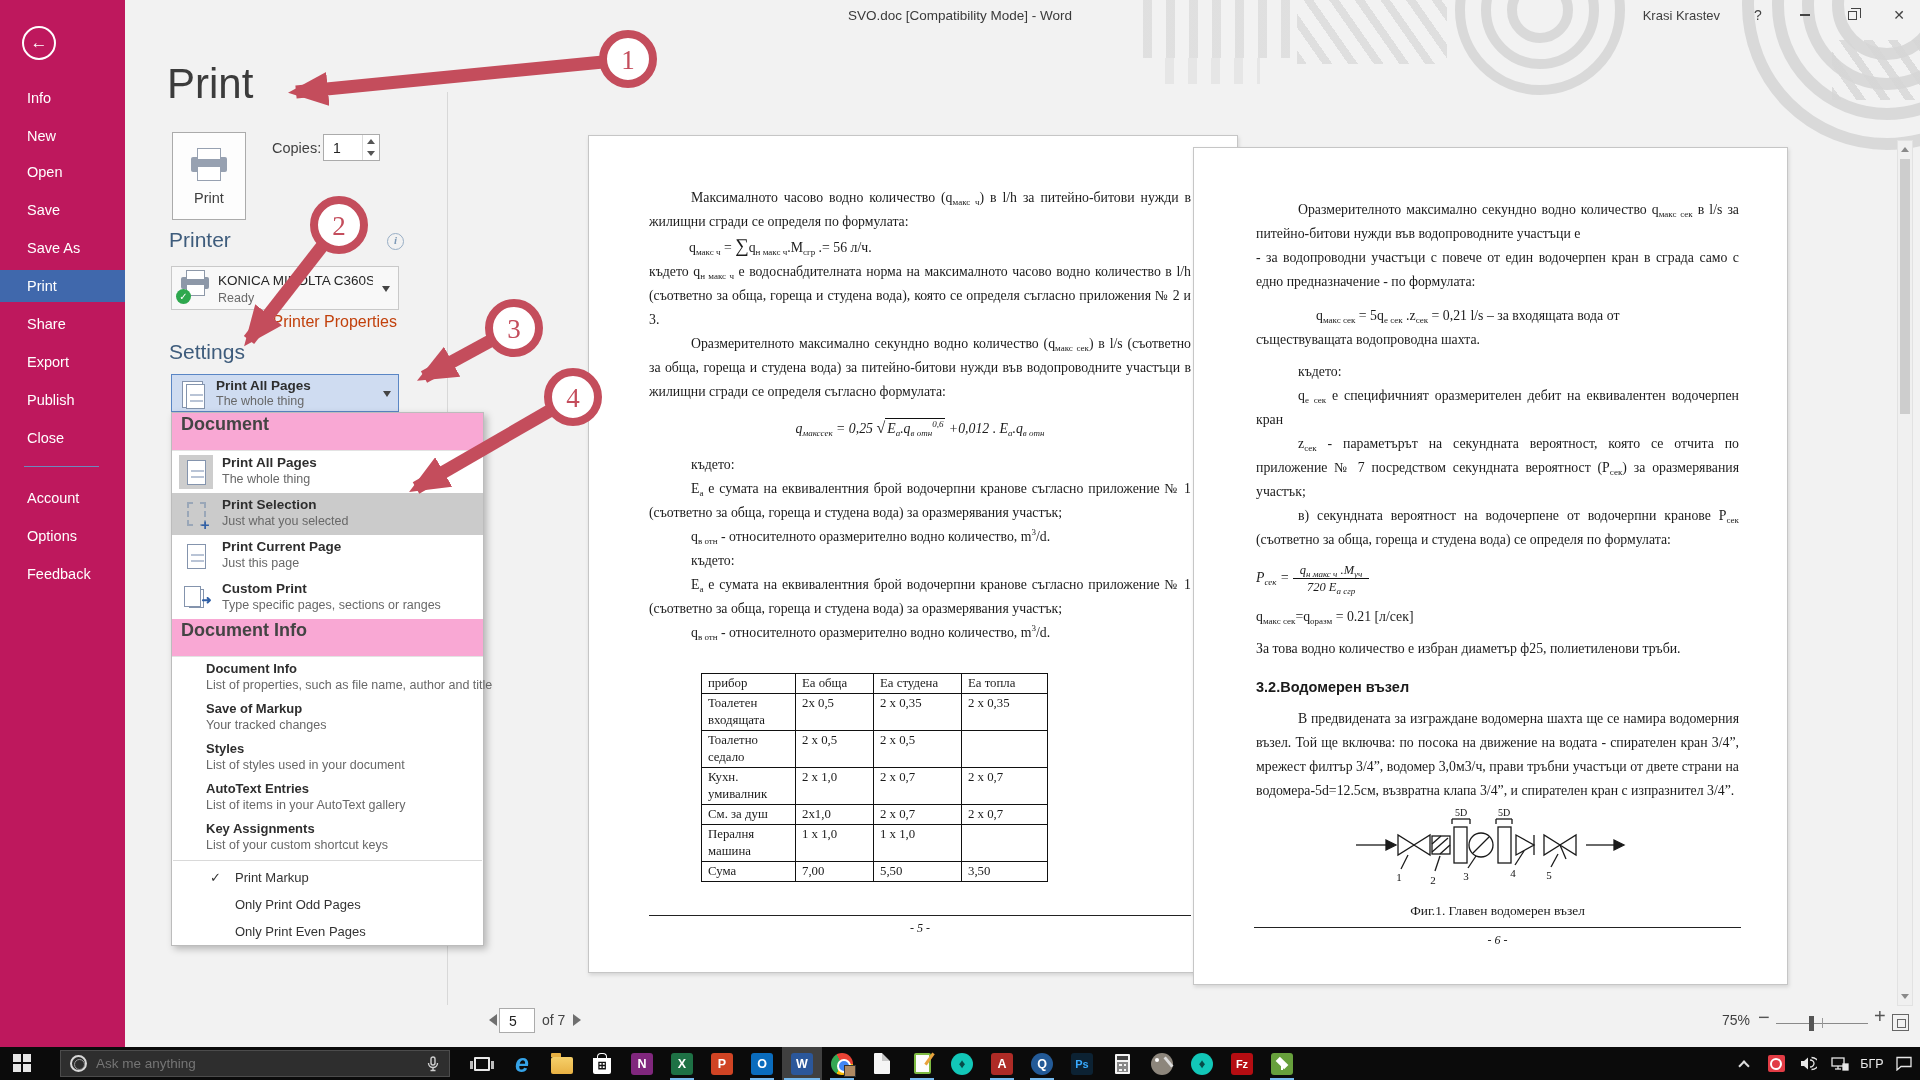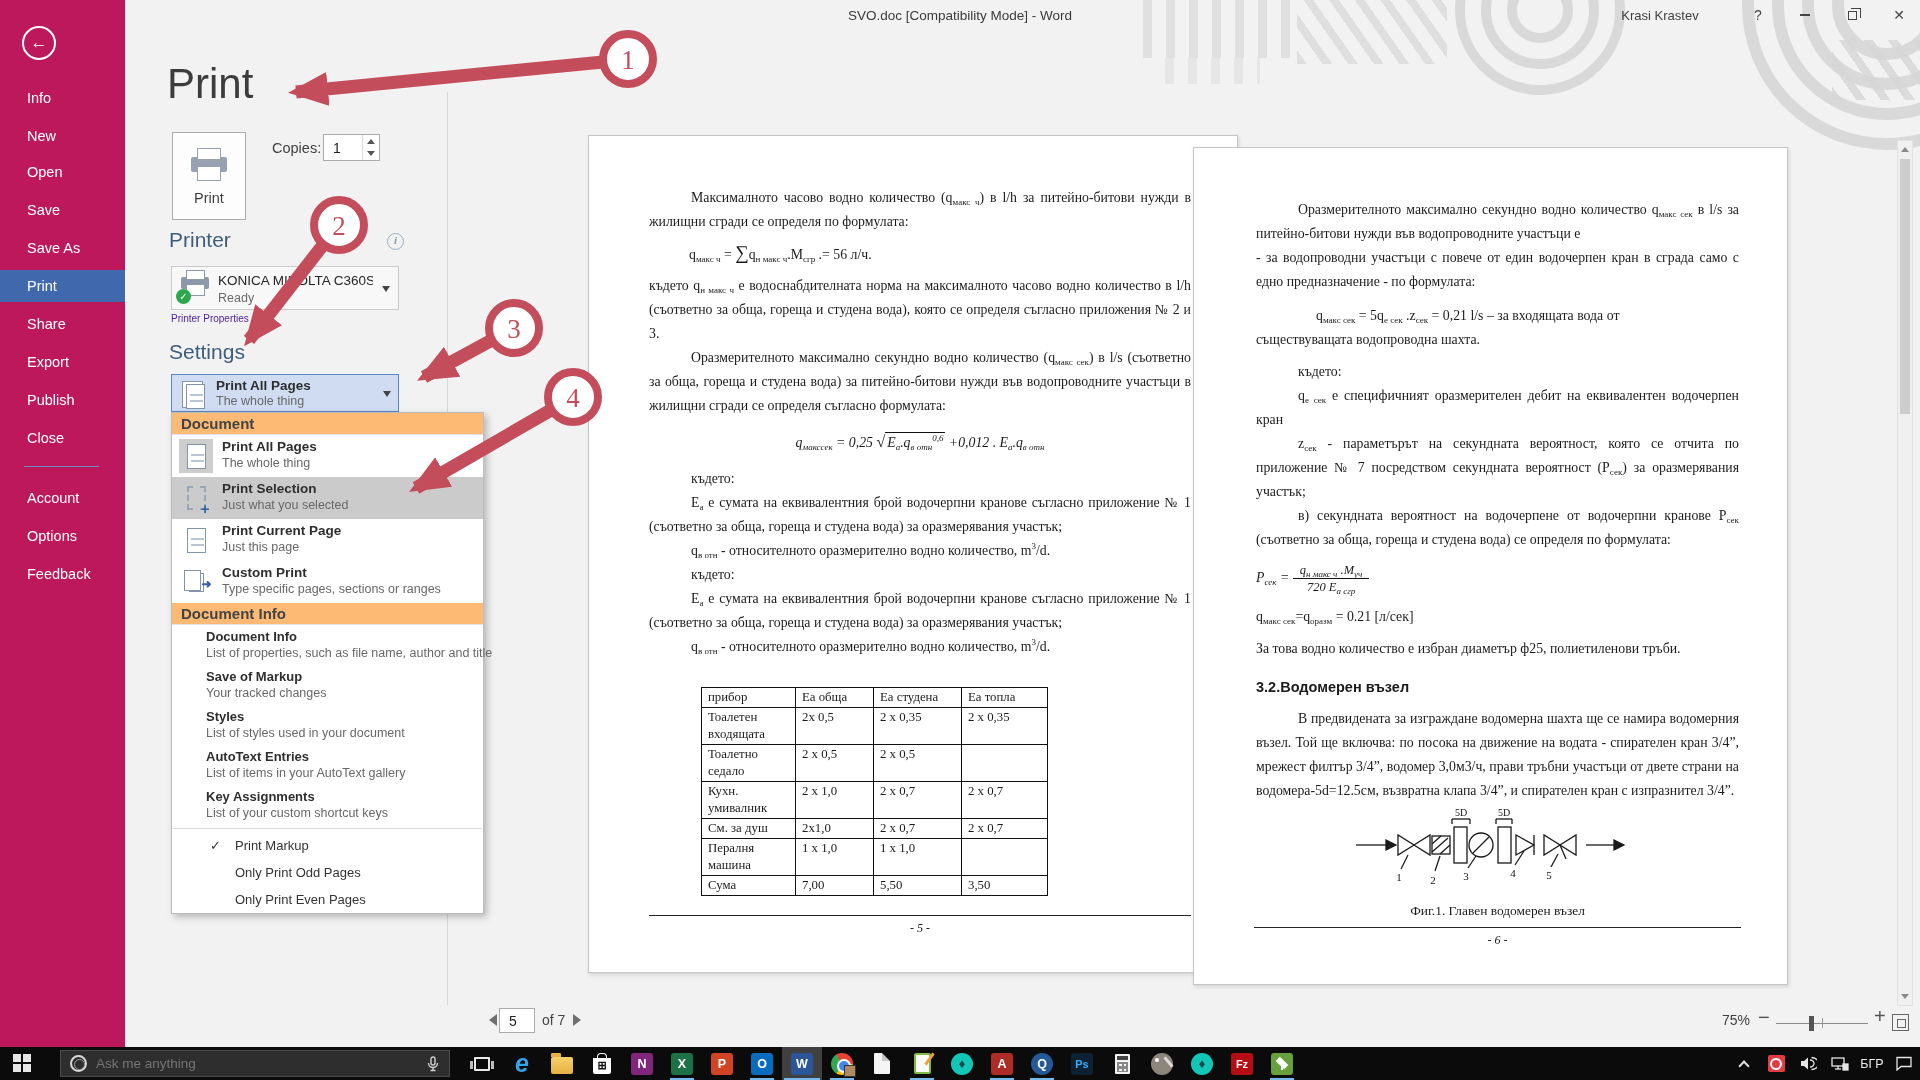--- a/index.html
+++ b/index.html
@@ -10,21 +10,21 @@
   
   .decor{position:absolute;z-index:1;pointer-events:none}
   .d-bars{left:1143px;top:0;width:152px;height:58px;background:repeating-linear-gradient(90deg,#dbdbdb 0 9px,transparent 9px 23px);opacity:.8}
   .d-bars2{left:1165px;top:58px;width:95px;height:26px;background:repeating-linear-gradient(90deg,#dedede 0 9px,transparent 9px 23px);opacity:.6}
   .d-stripes{left:1297px;top:-8px;width:150px;height:72px;background:repeating-linear-gradient(55deg,#dadada 0 8px,transparent 8px 21px);opacity:.8}
   .ring{position:absolute;border-radius:50%;border:10px solid #d9d9d9}
   .d-stripes2{left:1832px;top:40px;width:90px;height:60px;background:repeating-linear-gradient(55deg,#d6d6d6 0 8px,transparent 8px 20px);opacity:.8}
 
   
   .tb-title{left:0;right:0;top:8px;text-align:center;font-size:13.5px;color:#3a3a3a;z-index:3}
-  .tb-user{left:1600px;top:8px;width:120px;text-align:center;font-size:13px;color:#3f3f3f;z-index:3}
+  .tb-user{left:1600px;top:8px;width:120px;text-align:right;font-size:13px;color:#3f3f3f;z-index:3}
   .wbtn{top:0;width:42px;height:30px;display:flex;align-items:center;justify-content:center;color:#444;font-size:14px;z-index:3;cursor:default}
   .wb-help{left:1737px}.wb-min{left:1784px}.wb-max{left:1831px}.wb-close{left:1878px}
   .min-glyph{width:10px;border-bottom:2px solid #444}
   .max-glyph{width:9px;height:9px;border:1px solid #444;position:relative;background:#f2f2f2}
   .max-glyph::before{content:"";position:absolute;left:2px;top:-4px;width:9px;height:9px;border:1px solid #444;border-bottom:none;border-left:none}
 
   
   .sidebar{left:0;top:0;width:125px;height:1047px;background:#be185d;z-index:6}
   .back-btn{position:absolute;left:22px;top:26px;width:34px;height:34px;border:2px solid #fff;border-radius:50%;color:#fff;display:flex;align-items:center;justify-content:center}
   .back-btn::after{content:"←";font-size:17px}
@@ -54,31 +54,31 @@
   .printer-box{left:171px;top:266px;width:228px;height:44px;border:1px solid #c9c9c9;background:#f8f8f8;z-index:7}
   .pr-ico{position:absolute;left:9px;top:10px;width:28px;height:12px;background:#8d98a8;border-radius:2px}
   .pr-ico::before{content:"";position:absolute;left:5px;top:-7px;width:17px;height:8px;background:#fff;border:1px solid #8d98a8}
   .pr-ico::after{content:"";position:absolute;left:5px;top:7px;width:17px;height:10px;background:#fff;border:1px solid #8d98a8}
   .pr-chk{position:absolute;left:4px;top:22px;width:15px;height:15px;border-radius:50%;background:#2ea84e;color:#fff;font-size:10px;line-height:15px;text-align:center}
   .pr-chk::after{content:"✓"}
   .pr-name{position:absolute;left:46px;top:6px;width:155px;font-size:13.5px;color:#262626;white-space:nowrap;overflow:hidden}
   .pr-status{position:absolute;left:46px;top:24px;font-size:12.5px;color:#6a6a6a}
   .caret{border:4.5px solid transparent;border-top:6px solid #444}
   .pr-caret{position:absolute;right:8px;top:19px}
-  .pp-link{left:171px;top:313px;width:226px;text-align:left;font-size:10px;color:#4c1d95;z-index:7;cursor:pointer}
+  .pp-link{left:171px;top:313px;width:226px;text-align:right;font-size:16px;color:#c2410c;z-index:7;cursor:pointer}
 
   
   .set-btn{left:171px;top:374px;width:228px;height:38px;background:#cfdcf1;border:1px solid #5a86c5;z-index:21}
   .set-btn .m-t{left:44px;top:3px}
   .set-btn .m-s{left:44px;top:19px}
   .sb-caret{position:absolute;right:7px;top:16px}
 
   
   .menu{left:171px;top:412px;width:313px;background:#fff;border:1px solid #bcbcbc;box-shadow:3px 3px 7px rgba(0,0,0,.25);z-index:22}
-  .m-head{height:22px;line-height:22px;background:#fdba74;border-bottom:1px solid #e3e3e3;padding-left:9px;font-size:15px;font-weight:bold;color:#444}
+  .m-head{height:38px;line-height:22px;background:#f9a8d4;border-bottom:1px solid #e3e3e3;padding-left:9px;font-size:18px;font-weight:bold;color:#444}
   .m-item{height:42px;position:relative;cursor:default}
   .m-item.sel-row{background:#cbcbcb}
   .m-ic{position:absolute;left:7px;top:4px;width:34px;height:34px;display:flex;align-items:center;justify-content:center}
   .ic-sel-bg{background:#cdcdcd}
   .m-t{position:absolute;left:50px;top:4px;font-size:13.5px;font-weight:bold;color:#2e2e2e;white-space:nowrap}
   .m-s{position:absolute;left:50px;top:21px;font-size:12.5px;color:#686868;white-space:nowrap}
   .ic-pages{width:19px;height:25px;background:#fff;border:1px solid #8494ad;position:relative;background-image:repeating-linear-gradient(#fff 0 4px,#b9c4d6 4px 6px);background-position:3px 5px;background-size:13px 15px;background-repeat:no-repeat}
   .ic-pages::before{content:"";position:absolute;left:-5px;top:-4px;width:19px;height:25px;border:1px solid #8494ad;background:#fff;z-index:-1}
   .ic-selpage{width:19px;height:24px;border:2px dashed #9aa7b8;position:relative}
   .ic-selpage::after{content:"+";position:absolute;right:-6px;bottom:-9px;color:#2f5fa6;font-weight:bold;font-size:15px}
@@ -95,21 +95,21 @@
 
   
   .vline{left:447px;top:92px;width:1px;height:913px;background:#d8d8d8;z-index:2}
   .page{background:#fff;border:1px solid #c6c6c6;box-shadow:1px 2px 4px rgba(0,0,0,.13);z-index:5}
   .page5{left:588px;top:135px;width:650px;height:838px}
   .page6{left:1193px;top:147px;width:595px;height:838px}
   .ptx{position:absolute;left:60px;right:46px;top:50px;bottom:66px;overflow:hidden;font-family:"Liberation Serif",serif;font-size:13.8px;line-height:24px;color:#1b1b1b;text-align:justify}
   .page6 .ptx{left:62px;right:48px}
   .db{margin:0}
   .ind{text-indent:42px}
-  .fml{text-align:left;margin:7px 0}
+  .fml{text-align:left;margin:0 0}
   .off40{padding-left:40px}.off60{padding-left:60px}
   .ctr{text-align:center}
   .it{font-style:italic}
   .h32{font-family:"Liberation Sans",sans-serif;font-weight:bold;font-size:14.5px;text-align:left;margin:14px 0 8px}
   sub,sup{font-size:9px;line-height:0}
   sub{vertical-align:-3px}
   .big{font-size:19px}
   .rt{font-size:16px}
   .ovl{border-top:1px solid #111;display:inline-block;padding:0 2px;line-height:20px}
   .frac{display:inline-block;vertical-align:middle;text-align:center}

